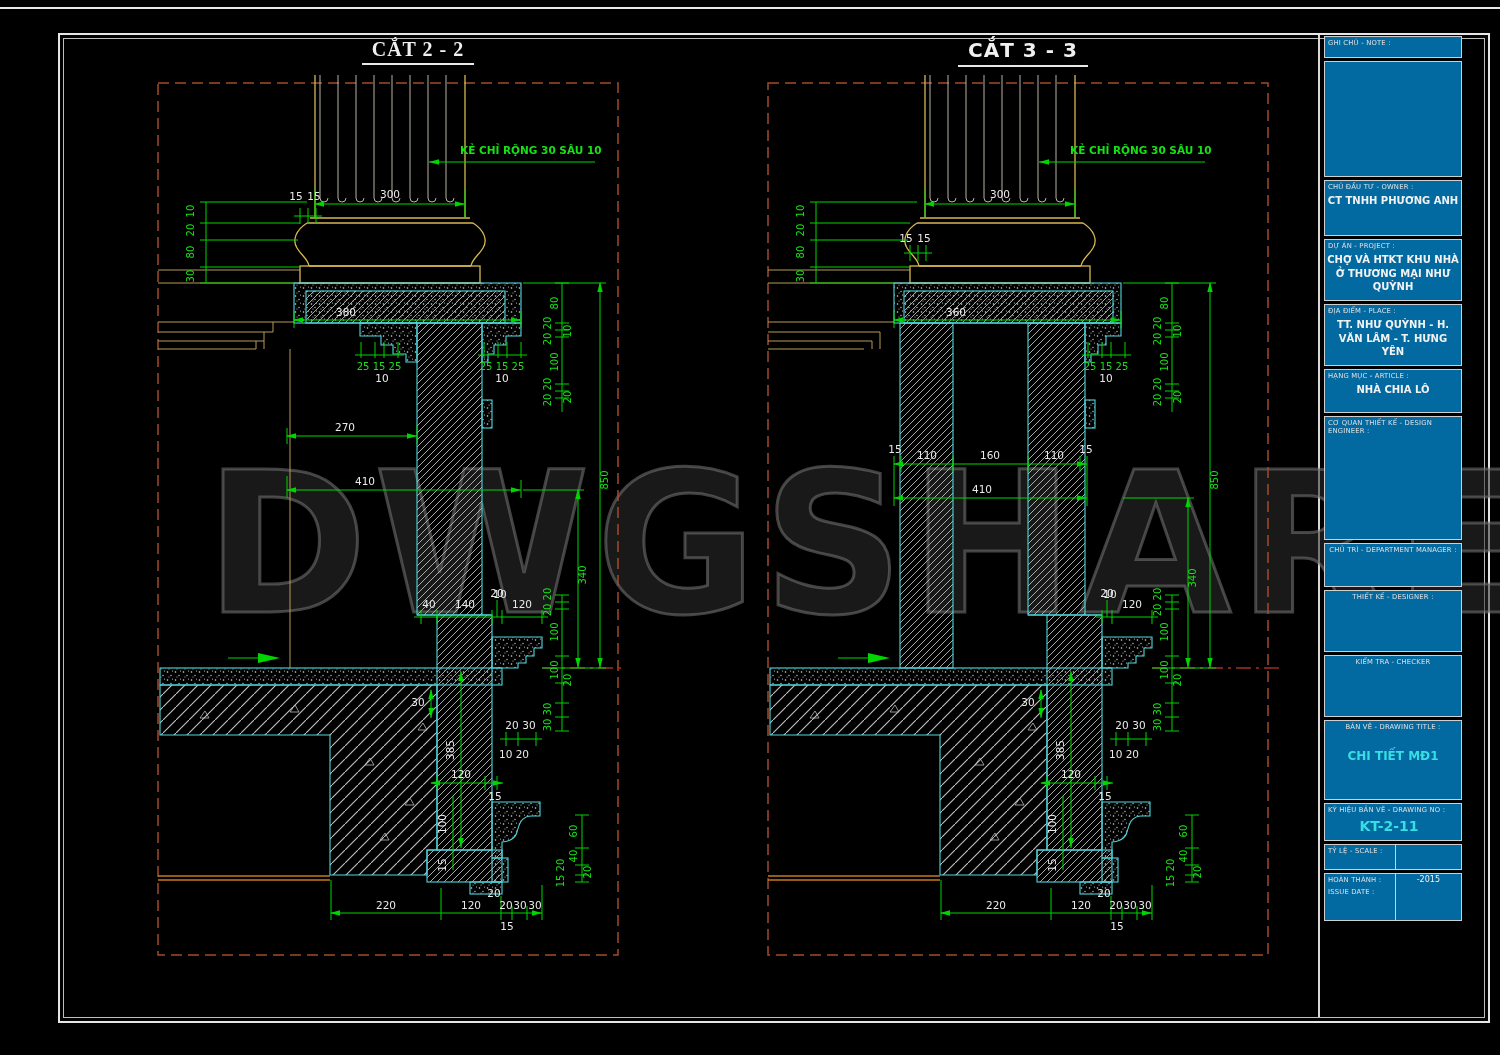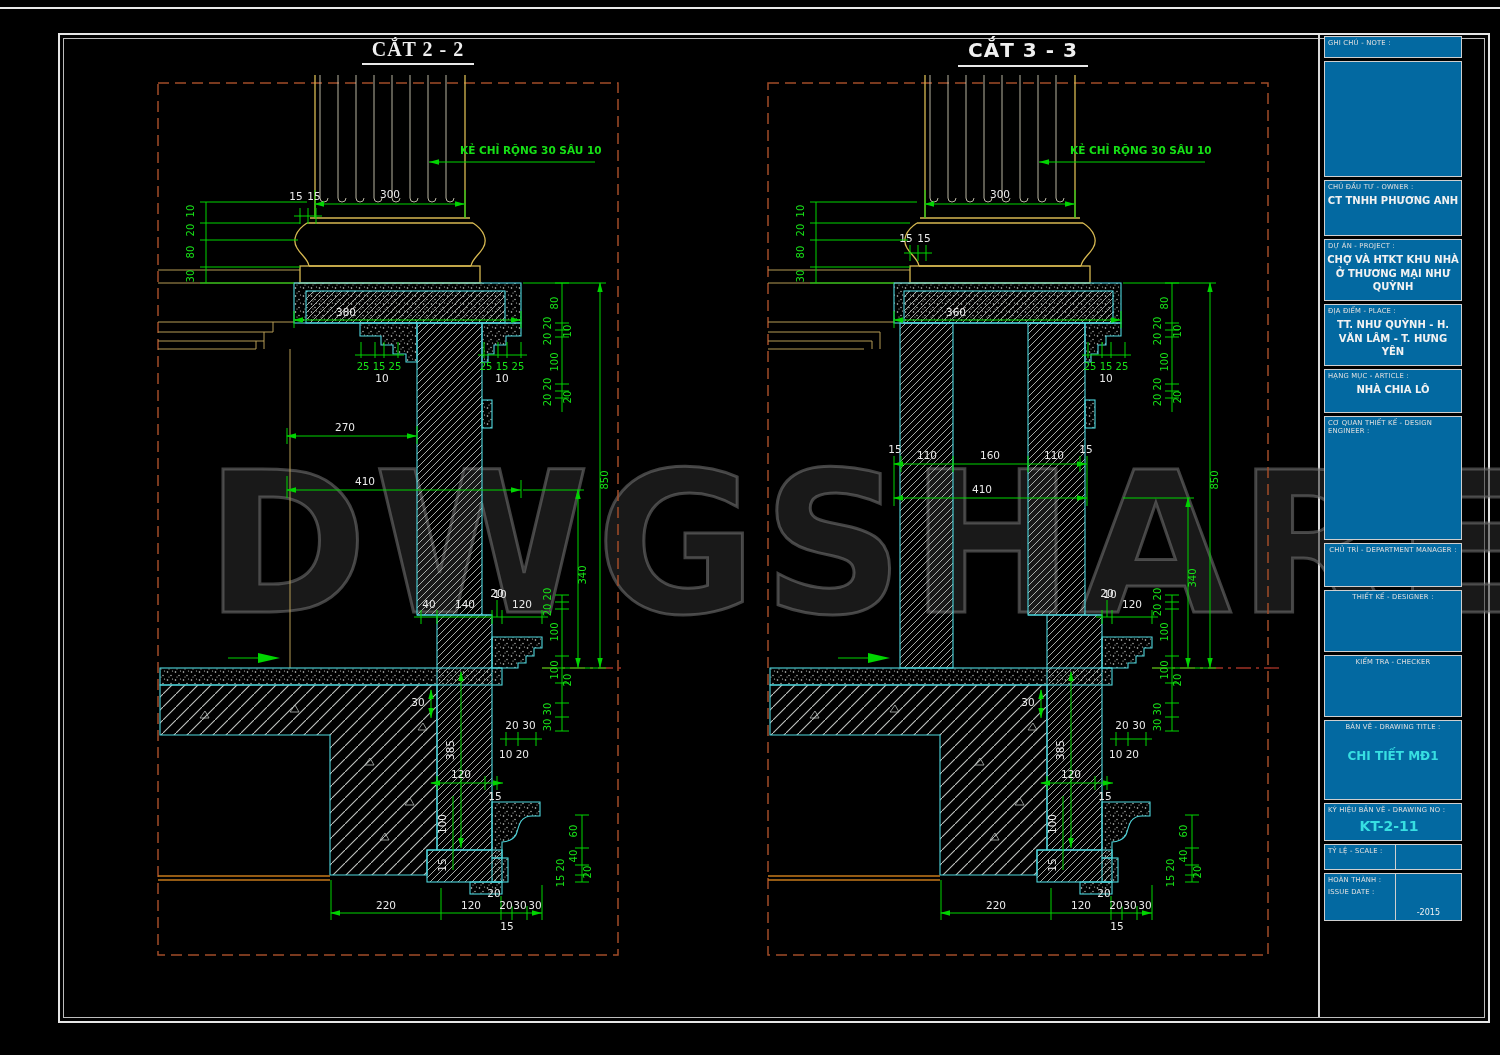--- a/index.html
+++ b/index.html
@@ -38,21 +38,21 @@
   #tblock{position:absolute;left:1324px;top:36px;width:138px;height:980px;z-index:3;
           color:#ddd;}
   .tb{border:1px solid #cfcfcf;margin-bottom:3px;background:#0369a1;box-sizing:border-box;
       overflow:hidden;position:relative;}
   .tb .lab{font-size:6.8px;letter-spacing:.2px;padding:2px 3px;color:#e0e0e0;}
   .tb .lab.c{text-align:center;}
   .tb .val{font-size:10px;font-weight:bold;text-align:center;color:#f2f2f2;padding:1px 2px;line-height:1.35;}
   .tb .val.cy2{color:#37dfe2;}
   .row2{display:flex;}
   .row2 .c1{width:52%;border-right:1px solid #cfcfcf;box-sizing:border-box;}
-  .row2 .c2{width:48%;display:flex;align-items:flex-end;justify-content:center;}
+  .row2 .c2{width:48%;display:flex;align-items:flex-start;justify-content:center;}
 </style>
 </head>
 <body>
 
 <div id="page">
   <div id="topline"></div>
   <div id="frame">
       <div class="inner"></div>
     </div>
   <div id="tbsep"></div>

